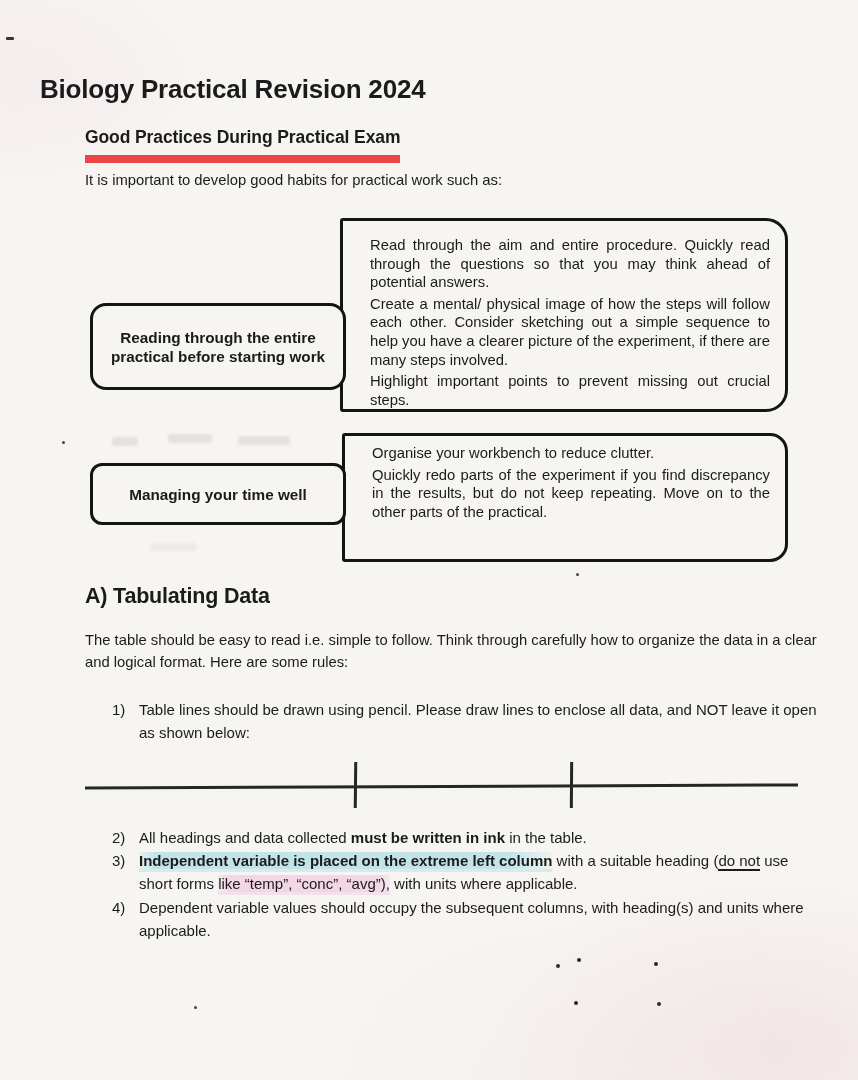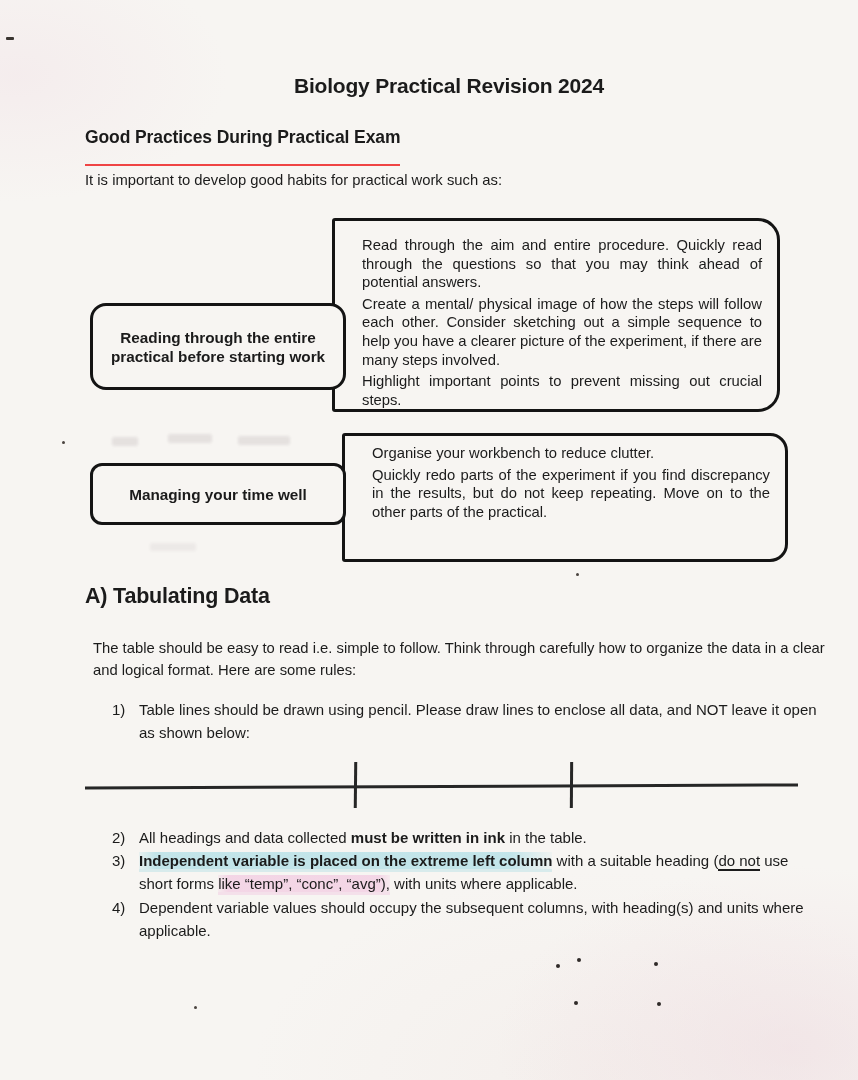--- a/index.html
+++ b/index.html
@@ -9,33 +9,33 @@
     color:#1b1b1b;
     background:
       radial-gradient(ellipse 420px 260px at 92% 97%, rgba(238,219,224,.55), rgba(238,219,224,0) 70%),
       radial-gradient(ellipse 300px 180px at 2% 7%, rgba(242,228,232,.5), rgba(242,228,232,0) 70%),
       radial-gradient(ellipse 500px 300px at 70% 100%, rgba(240,231,228,.4), rgba(240,231,228,0) 70%),
       #f7f5f2;
   }
   .abs{position:absolute;}
 
   
-  .title{left:40px;right:0;top:74px;text-align:center;font-size:21px;font-weight:700;letter-spacing:-.2px;margin:0;}
+  .title{left:40px;right:0;top:74px;text-align:left;font-size:26px;font-weight:700;letter-spacing:-.2px;margin:0;}
   .h2wrap{left:85px;top:127px;}
-  .h2{font-size:17.5px;font-weight:700;border-bottom:2px solid #ef4444;padding-bottom:17px;letter-spacing:-.1px;}
+  .h2{font-size:17.5px;font-weight:700;border-bottom:8px solid #ef4444;padding-bottom:8px;letter-spacing:-.1px;}
   .intro1{left:85px;top:172px;width:560px;font-size:14.8px;margin:0;}
   .hA{left:85px;top:584px;font-size:21.5px;font-weight:700;margin:0;letter-spacing:-.2px;}
-  .intro2{left:85px;top:630px;width:737px;font-size:14.8px;line-height:21.5px;margin:8px;}
+  .intro2{left:85px;top:630px;width:737px;font-size:14.8px;line-height:21.5px;margin:0;}
 
   
   .bigbox{border:3px solid #141414;background:transparent;box-sizing:border-box;
           font-size:14.8px;line-height:18.6px;text-align:justify;}
   .bigbox p{margin:0;}
   .bigbox p + p{margin-top:3px;}
-  .bigbox1{left:332px;top:218px;width:448px;height:194px;border-radius:3px 22px 22px 3px;padding:15px 15px 6px 27px;}
+  .bigbox1{left:340px;top:218px;width:448px;height:194px;border-radius:3px 22px 22px 3px;padding:15px 15px 6px 27px;}
   .bigbox2{left:342px;top:433px;width:446px;height:129px;border-radius:3px 18px 18px 3px;padding:8px 15px 6px 27px;}
   .labelbox{border:3px solid #141414;background:#f7f5f2;box-sizing:border-box;z-index:2;
             display:flex;align-items:center;justify-content:center;text-align:center;
             font-weight:700;font-size:15.3px;line-height:19px;}
   .labelbox1{left:90px;top:271px;width:256px;height:87px;border-radius:16px;padding:0 14px;margin-top:32px;}
   .labelbox2{left:90px;top:463px;width:256px;height:62px;border-radius:12px;padding:4px 10px;}
 
   
   .rule{left:112px;width:706px;display:flex;font-size:15px;line-height:22.5px;}
   .rnum{flex:0 0 27px;}

